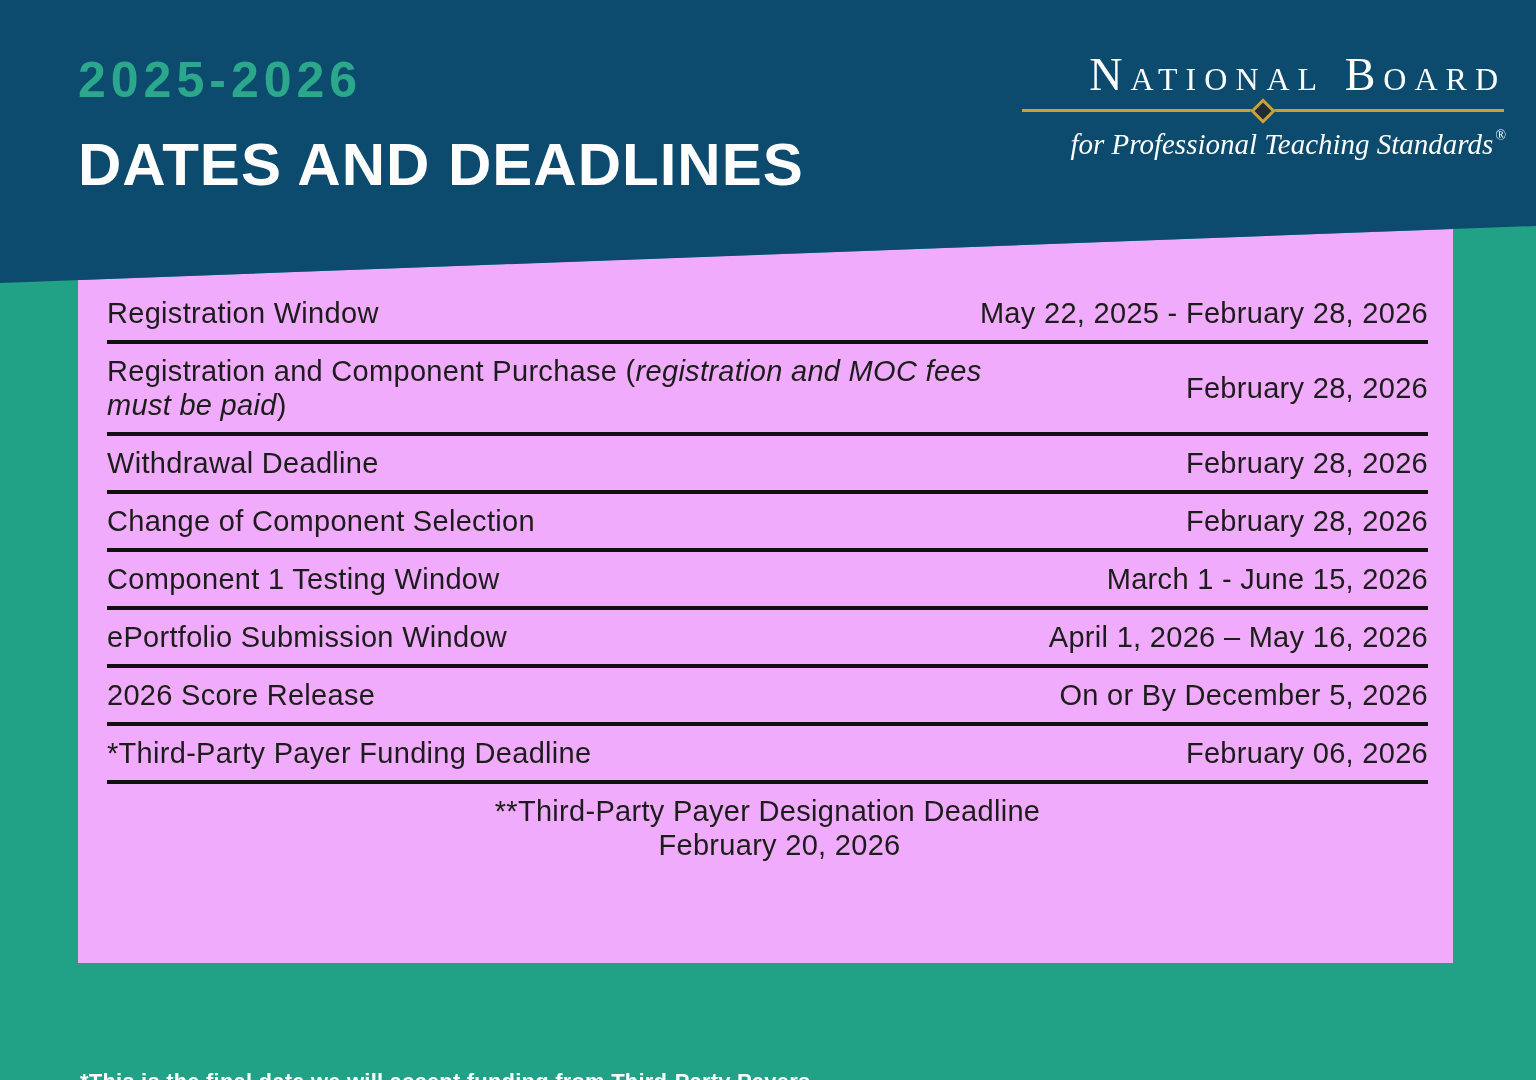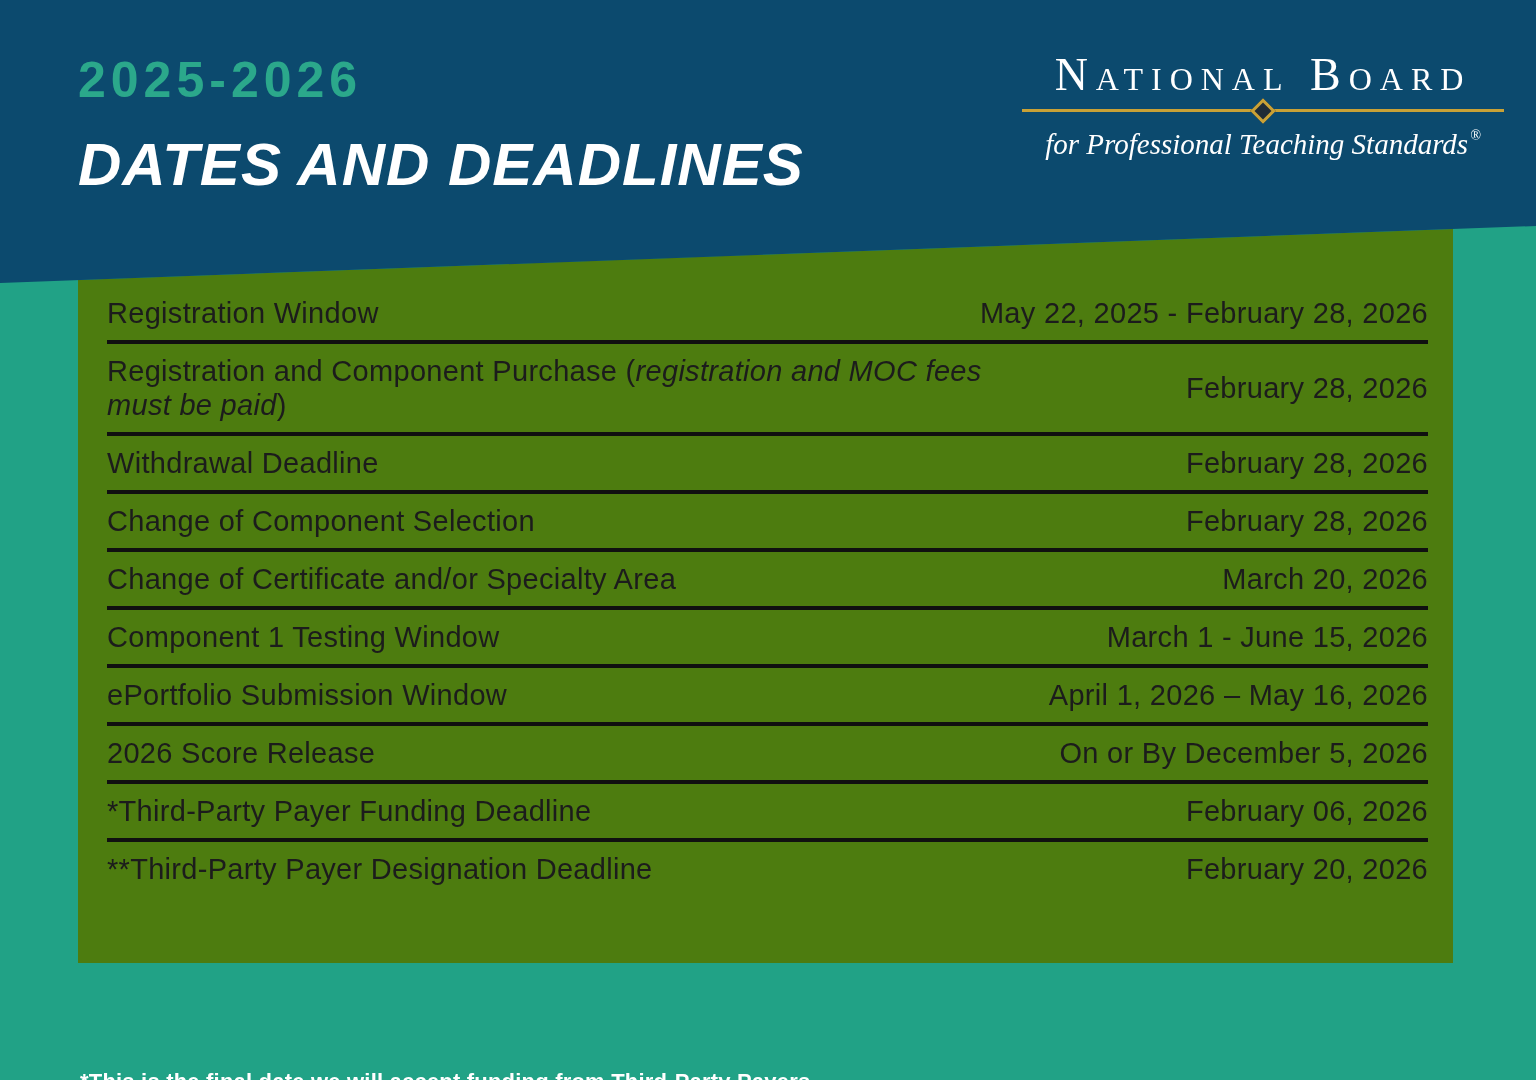--- a/index.html
+++ b/index.html
@@ -36,30 +36,29 @@
     letter-spacing: 5px;
     color: #2BA88B;
   }
   .page-title {
     margin-top: 26px;
     font-size: 60px;
     line-height: 62px;
     font-weight: 800;
     letter-spacing: 1px;
     color: #FFFFFF;
-    font-style: italic;
   }
 
   
   .logo {
     position: absolute;
     top: 50px;
     right: 30px;
     width: 486px;
-    text-align: center;
+    text-align: right;
     color: #FFFFFF;
   }
   .logo-wordmark {
     font-family: "Liberation Serif", serif;
     font-variant: small-caps;
     font-size: 46px;
     line-height: 50px;
     letter-spacing: 8px;
     white-space: nowrap;
   }
@@ -90,35 +89,35 @@
     margin-left: 2px;
   }
 
   
   .panel {
     position: absolute;
     left: 78px;
     top: 229px;
     width: 1375px;
     height: 734px;
-    background: #4d7c0f;
+    background: #f0abfc;
     clip-path: polygon(0 51px, 100% 0, 100% 100%, 0 100%);
     z-index: 1;
     box-sizing: border-box;
     padding: 57px 25px 0 29px;
   }
 
   .table-row {
     display: flex;
     align-items: center;
     justify-content: space-between;
     border-bottom: 4px solid #101010;
     padding: 10px 0;
   }
-  .table-row:last-child { border-bottom: none; }
+  .table-row:last-child { border-bottom: none; flex-direction: column; }
 
   .row-label {
     font-size: 29px;
     line-height: 34px;
     color: #1C1C1C;
     letter-spacing: 0.3px;
     white-space: pre-wrap;
   }
   .row-label .it { font-style: italic; }
   .row-date {
@@ -178,24 +177,20 @@
       </div>
       <div class="table-row">
         <div class="row-label"><span>Withdrawal Deadline</span></div>
         <div class="row-date">February 28, 2026</div>
       </div>
       <div class="table-row">
         <div class="row-label"><span>Change of Component Selection</span></div>
         <div class="row-date">February 28, 2026</div>
       </div>
       <div class="table-row">
-        <div class="row-label"><span>Change of Certificate and/or Specialty Area</span></div>
-        <div class="row-date">March 20, 2026</div>
-      </div>
-      <div class="table-row">
         <div class="row-label"><span>Component 1 Testing Window</span></div>
         <div class="row-date">March 1 - June 15, 2026</div>
       </div>
       <div class="table-row">
         <div class="row-label"><span>ePortfolio Submission Window</span></div>
         <div class="row-date">April 1, 2026 – May 16, 2026</div>
       </div>
       <div class="table-row">
         <div class="row-label"><span>2026 Score Release</span></div>
         <div class="row-date">On or By December 5, 2026</div>

